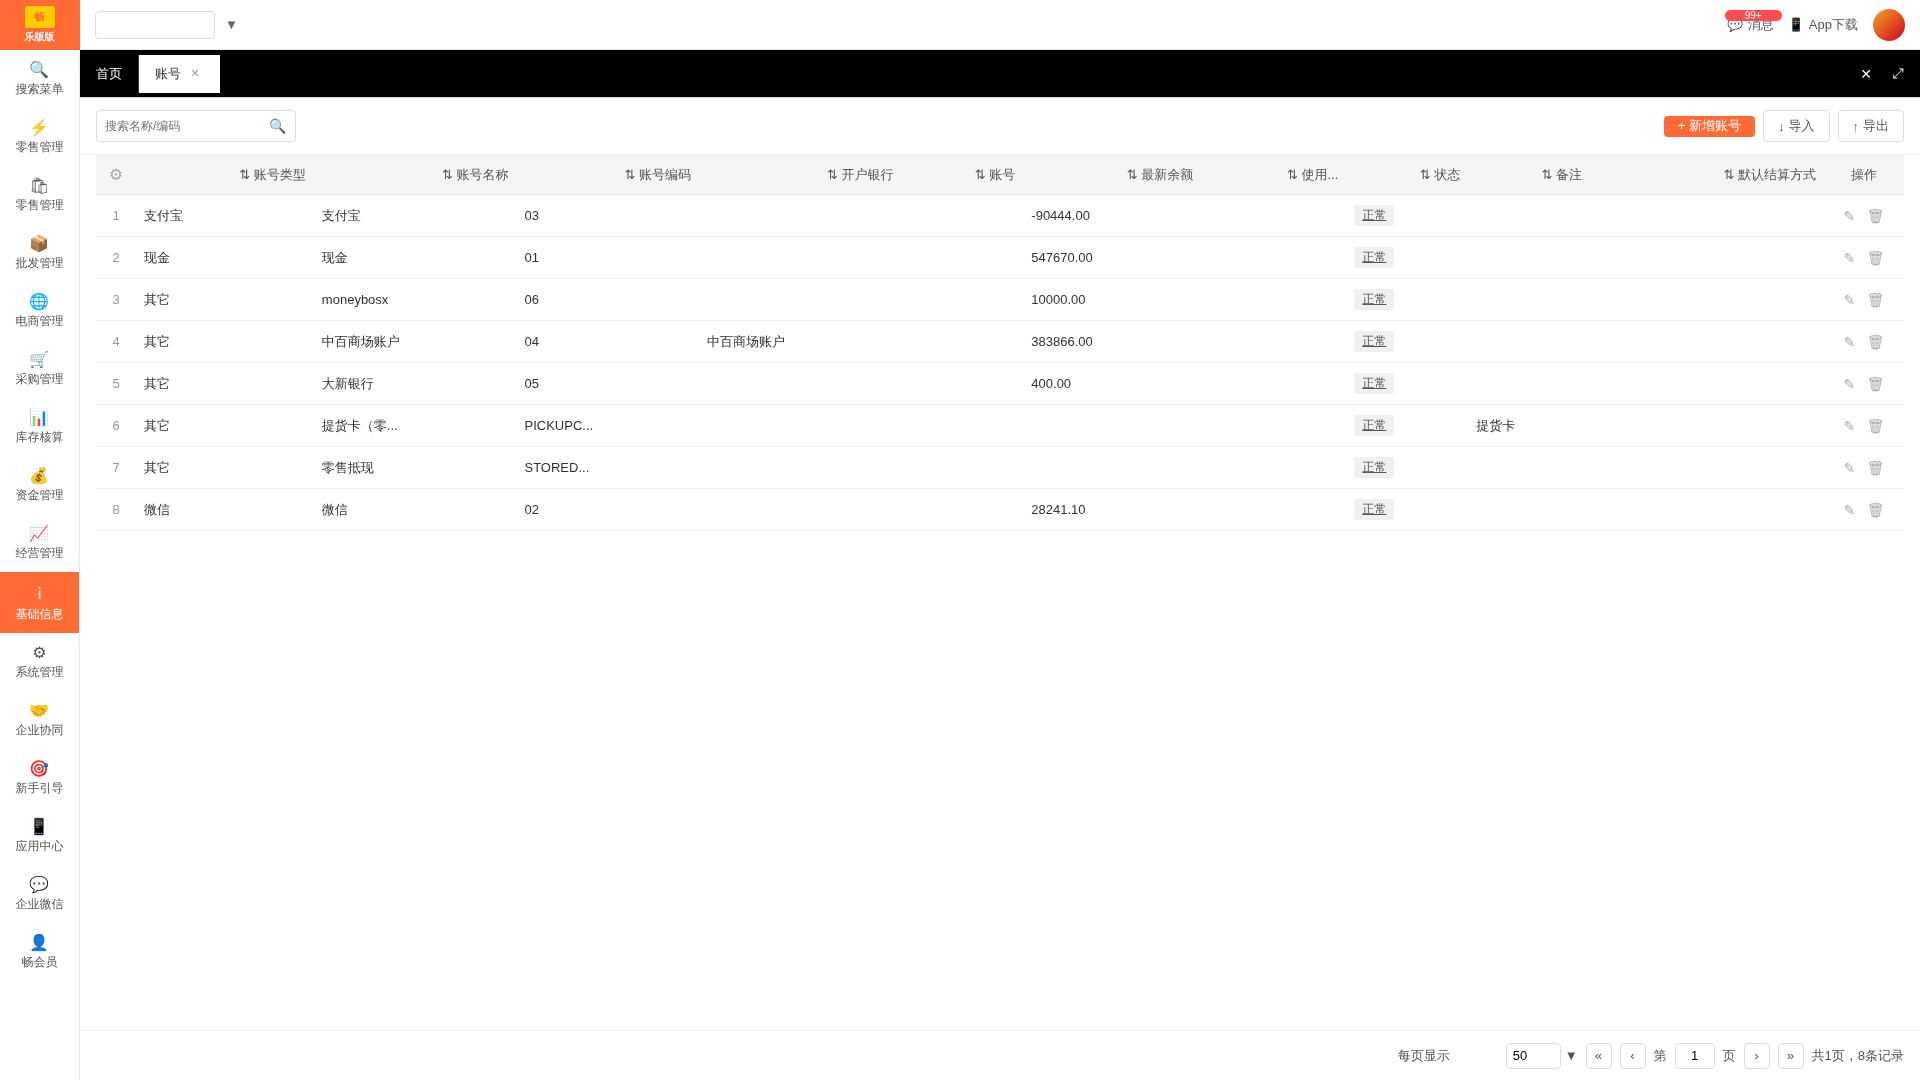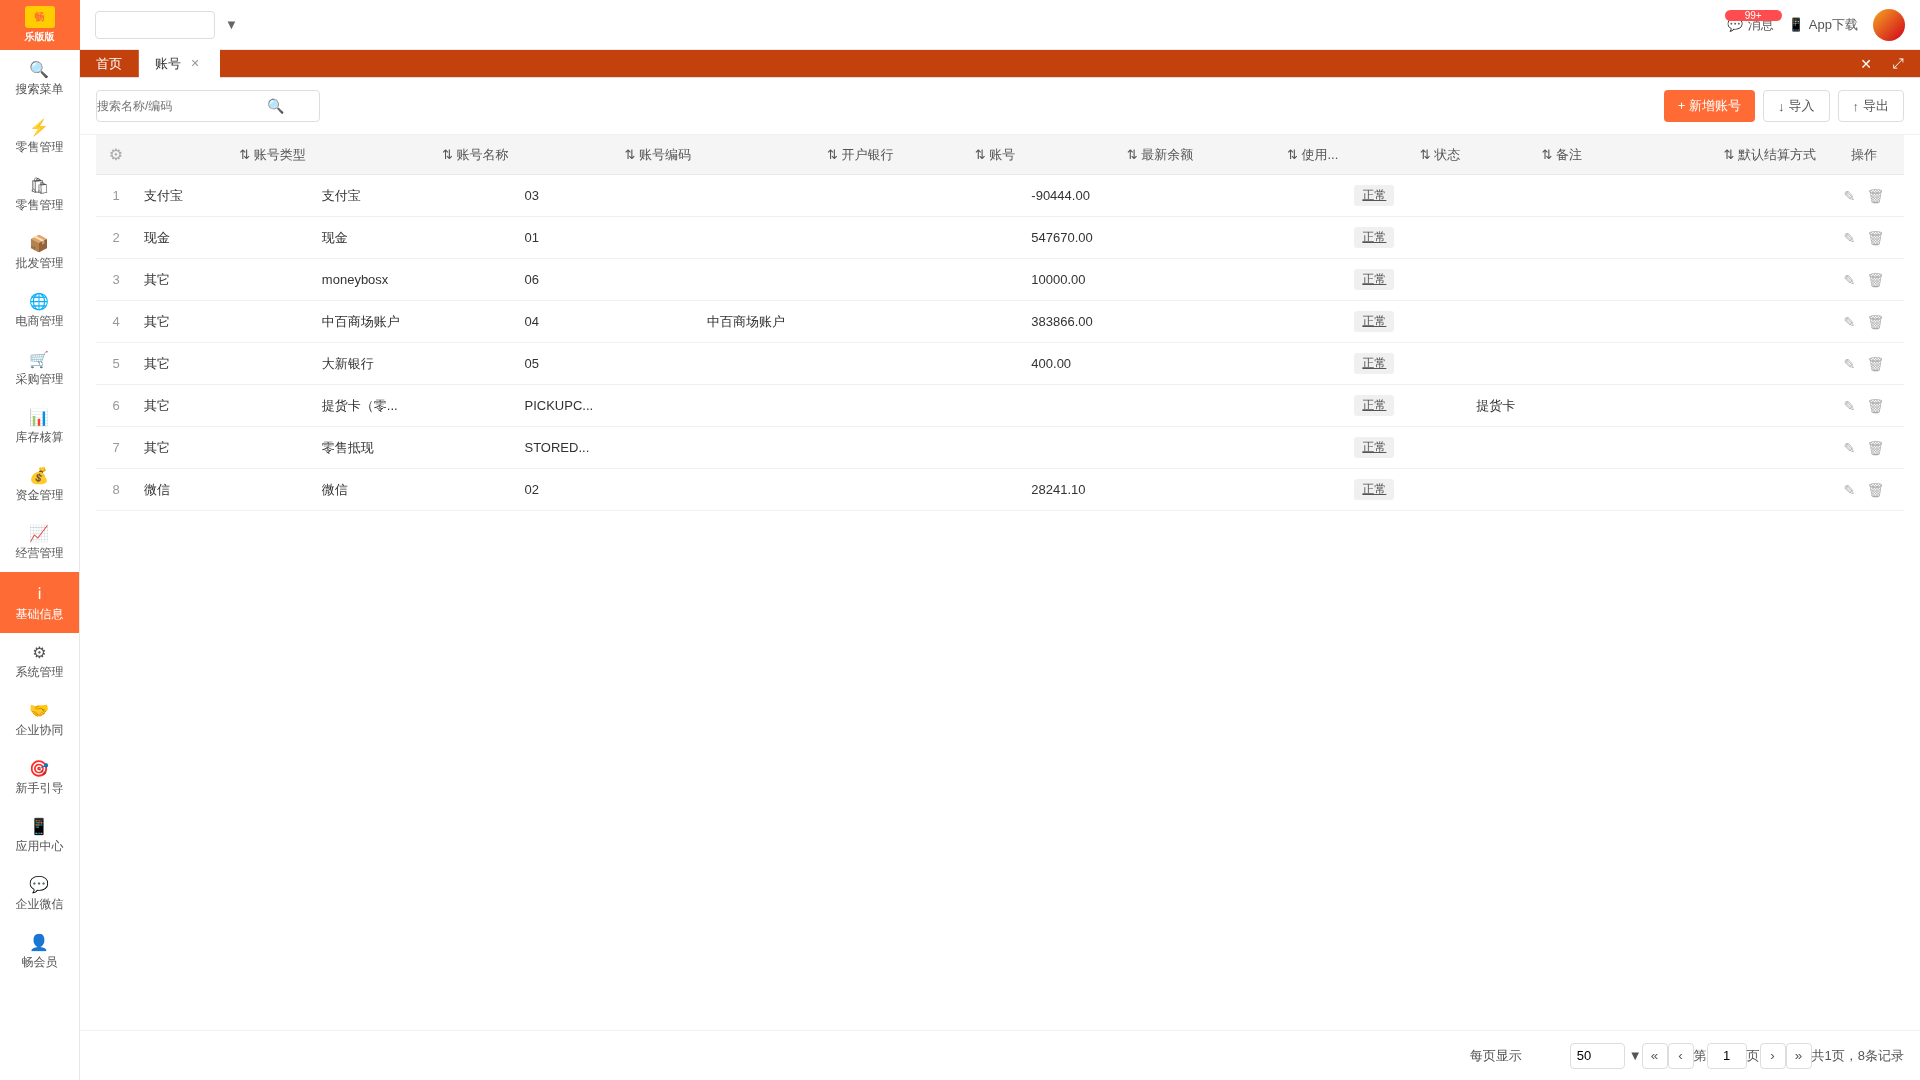--- a/index.html
+++ b/index.html
@@ -141,22 +141,22 @@
       cursor: pointer;
     }
     .topbar-avatar-img {
       width: 100%;
       height: 100%;
       background: linear-gradient(135deg, #f5a623, #d0021b);
     }
 
     
     .tabbar {
-      height: 28px;
-      background: #c2410c;
+      height: 48px;
+      background: #000000;
       display: flex;
       align-items: center;
       padding: 0 0;
       border-bottom: 1px solid #ddd;
     }
     .tab-item {
       height: 38px;
       padding: 0 16px;
       display: flex;
       align-items: center;
@@ -220,23 +220,23 @@
     .toolbar-left {
       display: flex;
       align-items: center;
       gap: 8px;
     }
     .search-box {
       display: flex;
       align-items: center;
       border: 1px solid #ddd;
       border-radius: 4px;
-      padding: 0 0;
+      padding: 0 8px;
       height: 32px;
-      width: 224px;
+      width: 200px;
       background: #fff;
     }
     .search-box input {
       border: none;
       outline: none;
       font-size: 12px;
       color: #999;
       width: 170px;
       background: transparent;
     }
@@ -245,21 +245,21 @@
       display: flex;
       align-items: center;
       gap: 8px;
     }
     .btn-primary {
       background: #ff6b35;
       color: #fff;
       border: none;
       border-radius: 4px;
       padding: 0 14px;
-      height: 32px;
+      height: 21px;
       cursor: pointer;
       font-size: 13px;
       display: flex;
       align-items: center;
       gap: 4px;
     }
     .btn-default {
       background: #fff;
       color: #555;
       border: 1px solid #ddd;
@@ -331,20 +331,21 @@
     }
 
     
     .pagination {
       height: 50px;
       display: flex;
       align-items: center;
       justify-content: flex-end;
       padding: 8px 16px;
       border-top: 1px solid #f0f0f0;
+      gap: 8px;
       font-size: 13px;
       color: #555;
     }
     .page-size-select {
       display: flex;
       align-items: center;
       gap: 4px;
       margin-left: 48px;
     }
     .page-size-input {

